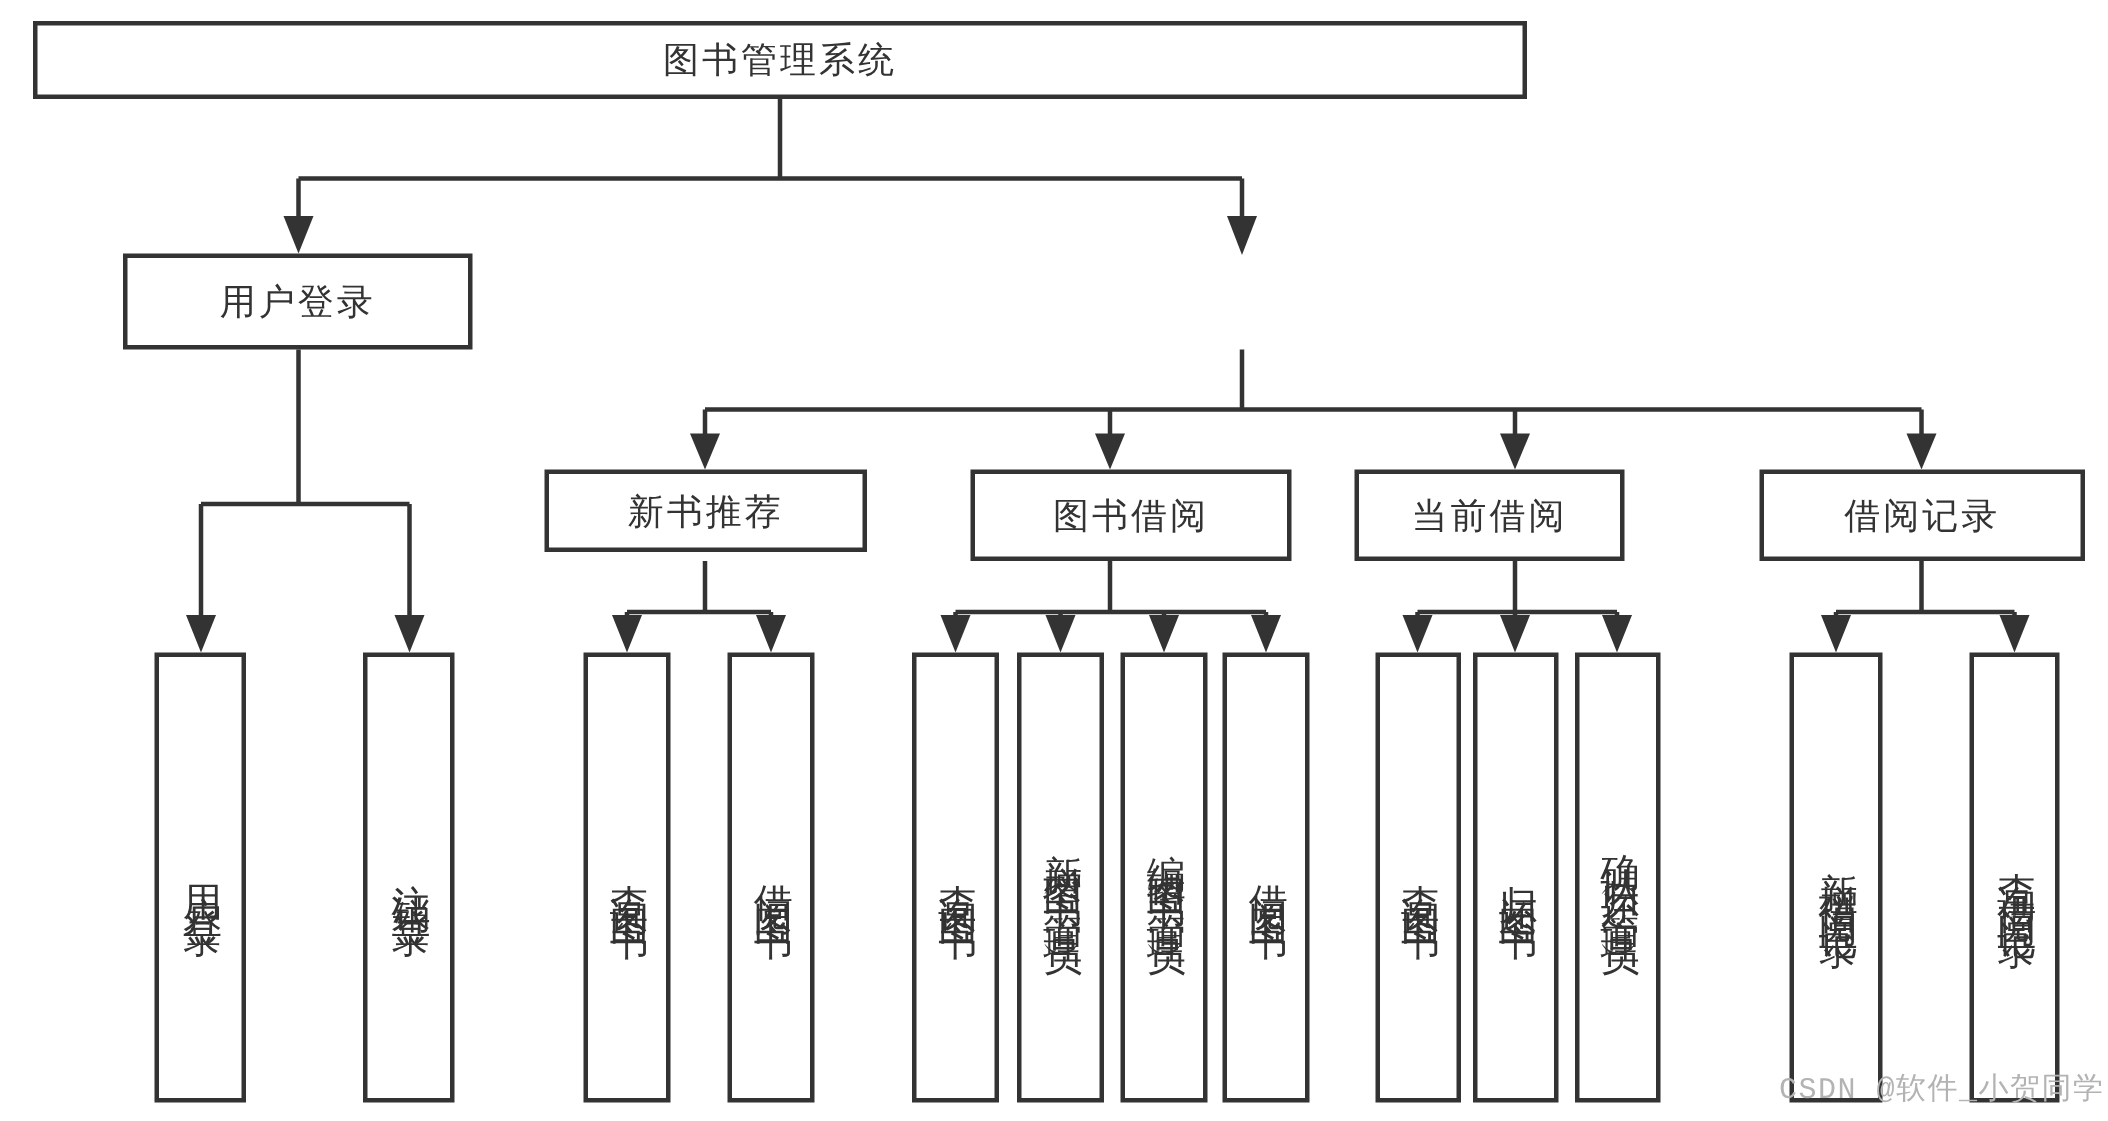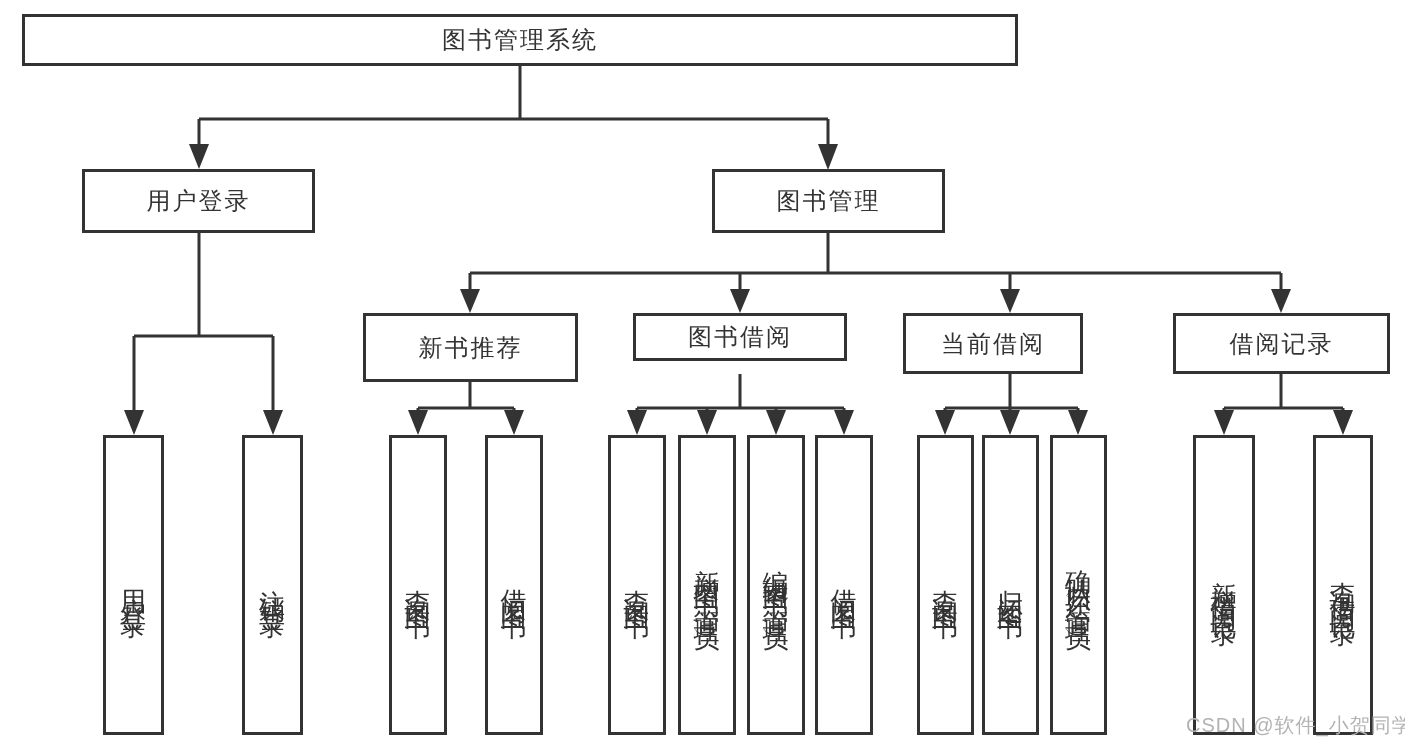--- a/index.html
+++ b/index.html
@@ -1,18 +1,18 @@
 <!DOCTYPE html>
 <html style="--line: #333333; --text: #333333; --box_fill: #ffffff; --watermark: #b3b3b3;"><head>
 <meta charset="utf-8">
 <style>
   html,body { margin:0; padding:0; background:#fff; }
   .canvas {
     position:relative; width:1405px; height:747px; background:#fff;
-    font-family:Liberation Sans, sans-serif; overflow:hidden;
+    font-family:Liberation Mono, monospace; overflow:hidden;
   }
   .connectors { position:absolute; left:0; top:0; z-index:0; }
   .connectors path { stroke:var(--line,#333); stroke-width:3; fill:none; }
   .connectors polygon { fill:var(--line,#333); stroke:none; }
   .hbox, .vbox {
     position:absolute; box-sizing:border-box; background:#fff;
     border:3px solid var(--line,#333); color:var(--text,#333);
     display:flex; align-items:center; justify-content:center; z-index:1;
   }
   .hbox { font-size:24px; letter-spacing:2px; }
@@ -81,28 +81,25 @@
     </g>
   </svg>
 
   <div class="hbox" style="left:22px;top:14px;width:996px;height:52px">
     <span>图书管理系统</span>
   </div>
 
   <div class="hbox" style="left:82px;top:169px;width:233px;height:64px">
     <span>用户登录</span>
   </div>
-  <div class="hbox" style="left:712px;top:169px;width:233px;height:64px">
-    <span>图书管理</span>
-  </div>
 
-  <div class="hbox" style="left:363px;top:313px;width:215px;height:69px">
+  <div class="hbox" style="left:363px;top:313px;width:215px;height:55px">
     <span>新书推荐</span>
   </div>
-  <div class="hbox" style="left:633px;top:313px;width:214px;height:48px">
+  <div class="hbox" style="left:647px;top:313px;width:214px;height:61px">
     <span>图书借阅</span>
   </div>
   <div class="hbox" style="left:903px;top:313px;width:180px;height:61px">
     <span>当前借阅</span>
   </div>
   <div class="hbox" style="left:1173px;top:313px;width:217px;height:61px">
     <span>借阅记录</span>
   </div>
 
   <div class="vbox" style="left:103px;top:435px;width:61px;height:300px">

